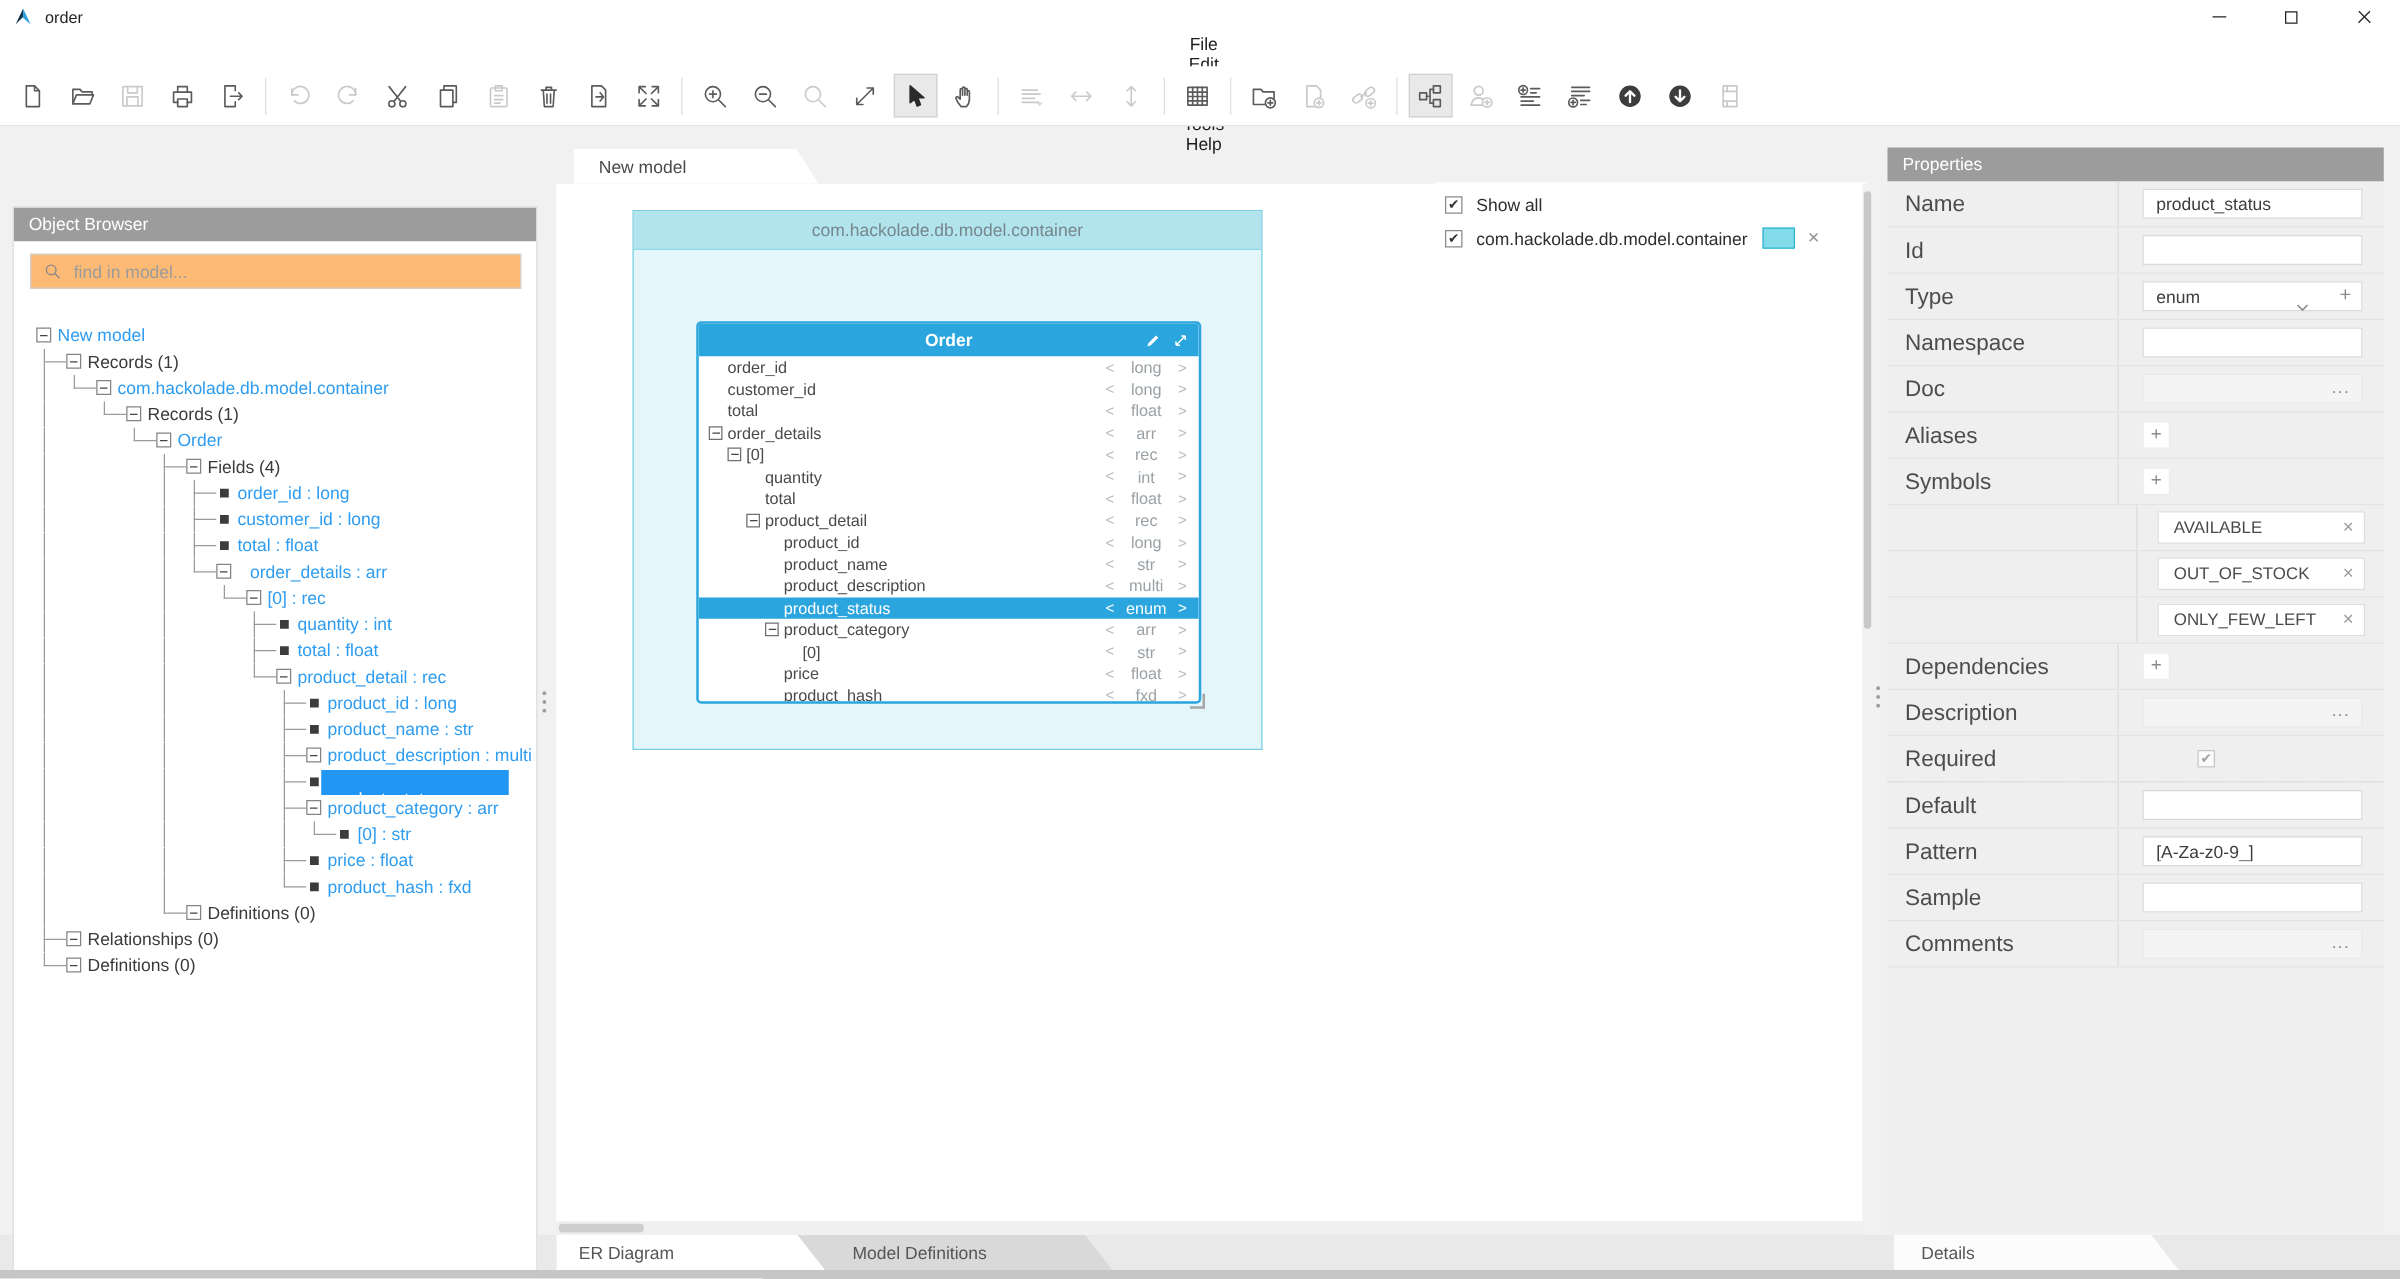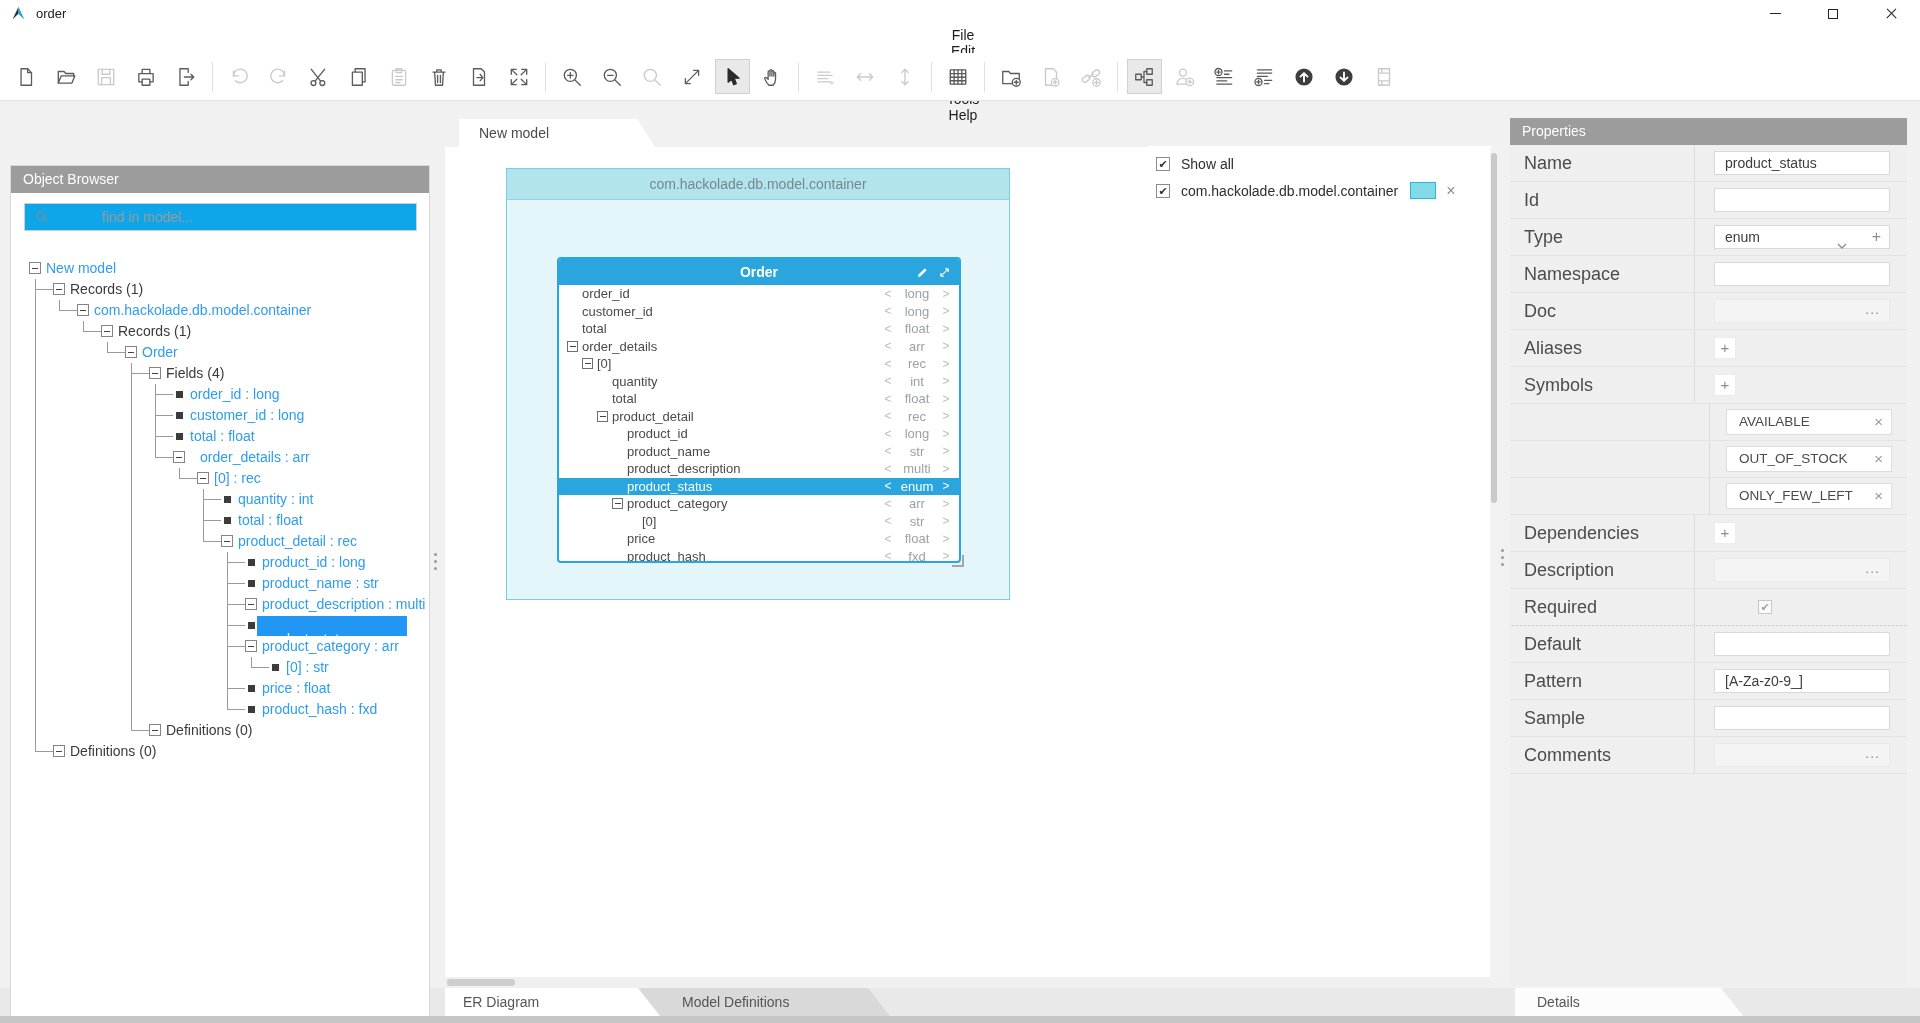--- a/index.html
+++ b/index.html
@@ -27,21 +27,21 @@
   .tbtn.selected{background:#e9e9e9;border-color:#d0d0d0;}
   .tsep{width:1px;height:30px;background:#e0e0e0;margin:0 6px;flex:none;}
   .ic{stroke:#5b5b5b;fill:none;stroke-width:1.2;stroke-linecap:round;stroke-linejoin:round;}
 
   
   #workarea{position:absolute;top:101px;left:0;width:1920px;height:922px;}
 
   
   #leftpanel{position:absolute;left:10px;top:17px;width:420px;height:899px;background:#fff;border:1px solid #d8d8d8;box-sizing:border-box;z-index:2;overflow:hidden;margin-top:47px;}
   .phead{height:27px;background:#9c9c9c;color:#fff;font-size:14px;line-height:27px;padding-left:12px;}
-  #searchbox{position:absolute;left:13px;top:37px;width:393px;height:28px;border:1px solid #cfcfcf;box-sizing:border-box;background:#0ea5e9;display:flex;align-items:center;gap:43px;}
+  #searchbox{position:absolute;left:13px;top:37px;width:393px;height:28px;border:1px solid #cfcfcf;box-sizing:border-box;background:#fdba74;display:flex;align-items:center;}
   #searchbox svg{width:14px;height:14px;margin:0 8px 0 10px;flex:none;}
   #searchinput{border:none;outline:none;flex:1;font-size:14px;color:#333;font-family:inherit;background:transparent;}
   #searchinput::placeholder{color:#9b9b9b;}
   #tree{position:absolute;left:0;top:92px;right:0;}
   .trow{position:relative;height:21px;font-size:14px;white-space:nowrap;overflow:hidden;}
   .guide{position:absolute;width:1px;background:#9a9a9a;}
   .tick{position:absolute;height:1px;background:#9a9a9a;top:10px;}
   .texp{position:absolute;top:4px;width:12px;height:12px;border:1px solid #848484;background:#fff;box-sizing:border-box;}
   .texp i{position:absolute;left:2px;right:2px;top:4.5px;height:1px;background:#444;display:block;}
   .tleaf{position:absolute;top:7px;width:7px;height:7px;background:#3c3c3c;}
@@ -570,20 +570,28 @@
           <div class="trow">
             <i class="guide" style="left: 24px; top: 0px; height: 21px;"></i>
             <i class="guide" style="left: 120px; top: 0px; height: 11px;"></i>
             <i class="tick" style="left: 120px; width: 18px;"></i>
             <span class="texp" style="left: 138px;">
               <i></i>
             </span>
             <span class="tlabel" style="left: 155px;">Definitions (0)</span>
           </div>
           <div class="trow">
+            <i class="guide" style="left: 24px; top: 0px; height: 21px;"></i>
+            <i class="tick" style="left: 24px; width: 18px;"></i>
+            <span class="texp" style="left: 42px;">
+              <i></i>
+            </span>
+            <span class="tlabel" style="left: 59px;">Relationships (0)</span>
+          </div>
+          <div class="trow">
             <i class="guide" style="left: 24px; top: 0px; height: 11px;"></i>
             <i class="tick" style="left: 24px; width: 18px;"></i>
             <span class="texp" style="left: 42px;">
               <i></i>
             </span>
             <span class="tlabel" style="left: 59px;">Definitions (0)</span>
           </div>
         </div>
     </div>
 

